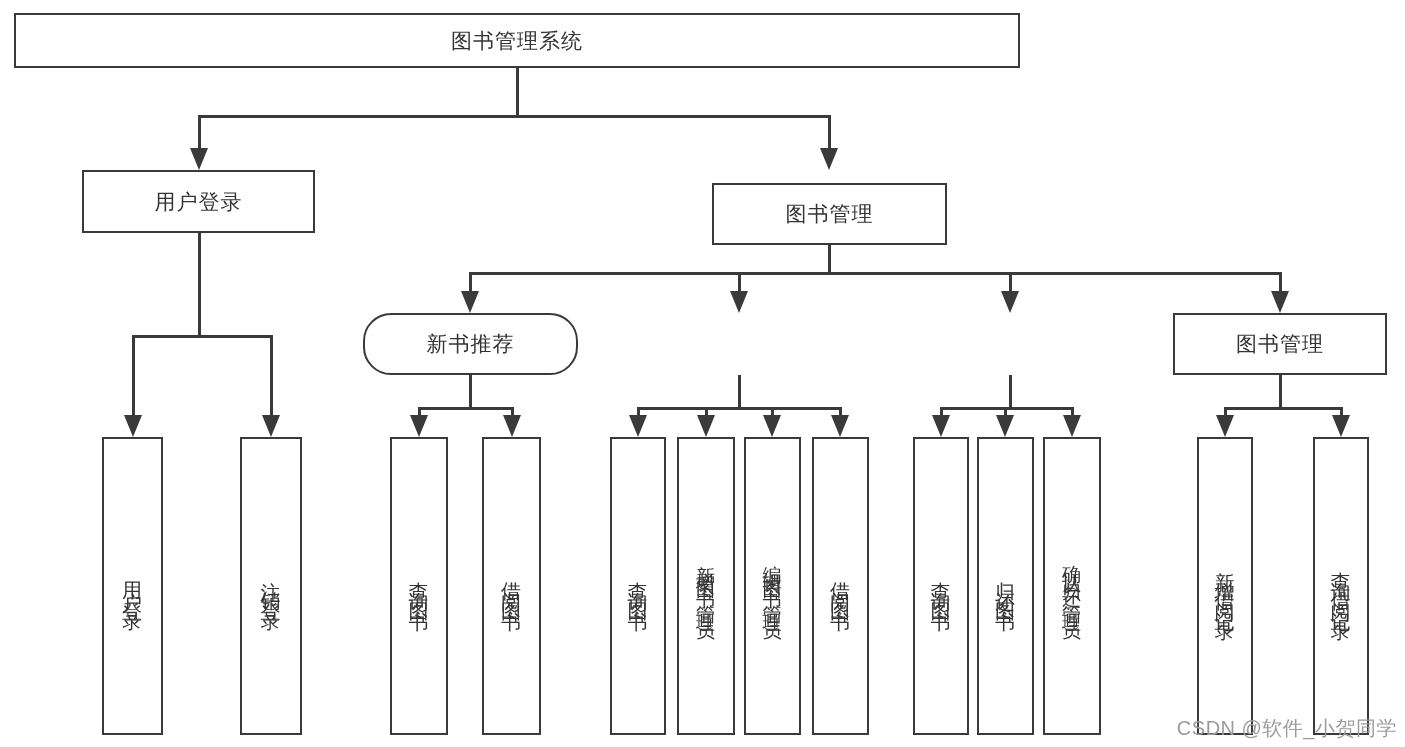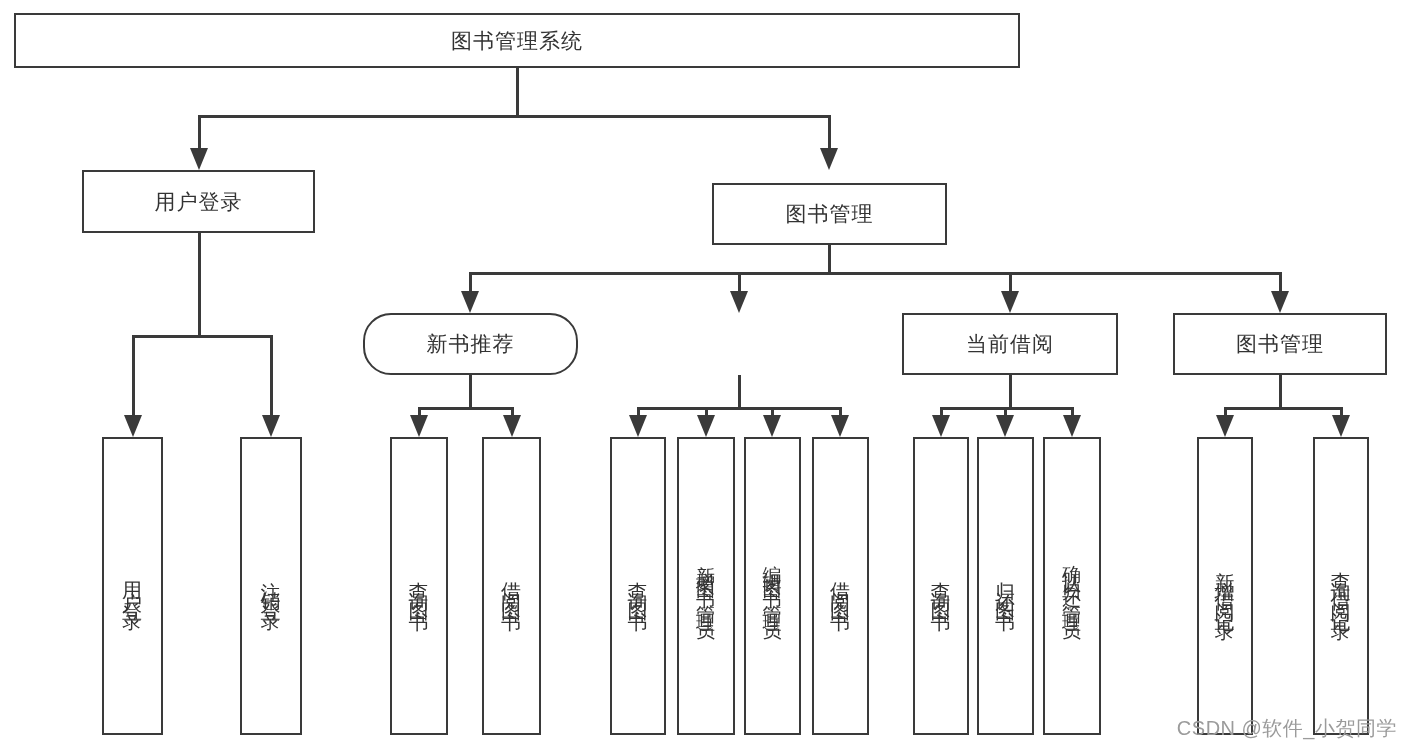--- a/index.html
+++ b/index.html
@@ -150,21 +150,20 @@
       <div class="cline" style="left: 1339.5px; top: 407px; width: 3px; height: 12px;"></div>
       <div class="arrow" style="left: 1332px; top: 415px;"></div>
     </div>
 
   <div class="box root" id="b-root">图书管理系统</div>
 
   <div class="box h" id="b-user">用户登录</div>
   <div class="box h" id="b-mgmt">图书管理</div>
 
   <div class="box h" id="b-rec">新书推荐</div>
-  <div class="box h" id="b-cur">当前借阅</div>
   <div class="box h" id="b-recd">图书管理</div>
 
   <div class="box v leaf" id="v-login">用户登录</div>
   <div class="box v leaf" id="v-logout">注销登录</div>
 
   <div class="box v leaf" id="v-rec-q">查询图书</div>
   <div class="box v leaf" id="v-rec-b">借阅图书</div>
 
   <div class="box v leaf" id="v-bor-q">查询图书</div>
   <div class="box v leaf long" id="v-bor-add">新增图书（管理员）</div>

